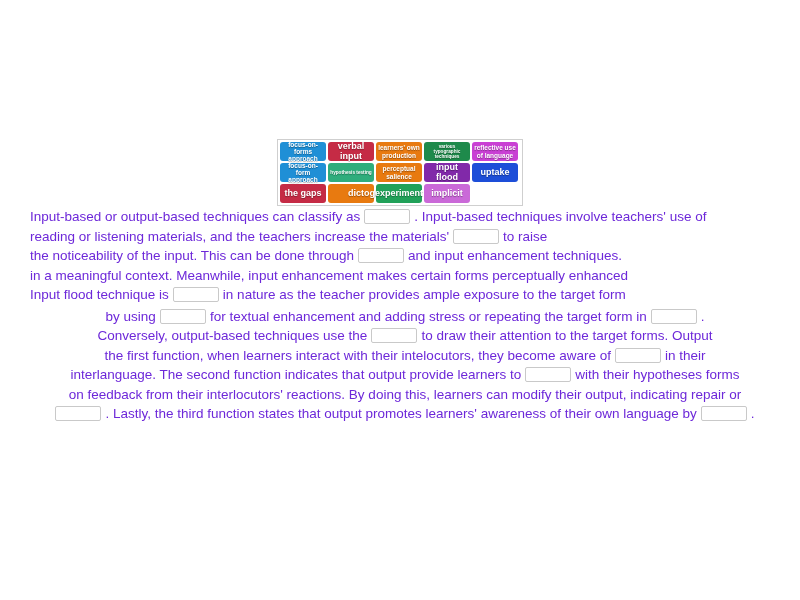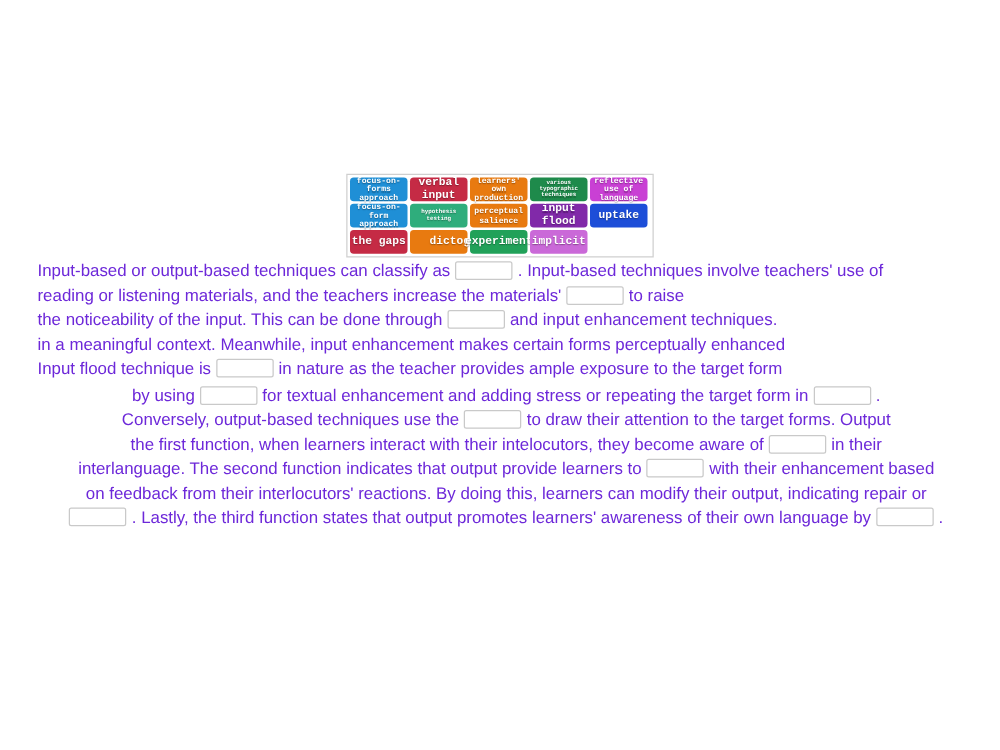--- a/index.html
+++ b/index.html
@@ -10,21 +10,20 @@
   .word-bank {
     position: absolute;
     left: 277px; top: 139px;
     width: 246px;
     background: #ffffff;
     border: 1px solid #cfcfcf;
     padding: 2px;
     display: flex;
     flex-wrap: wrap;
     gap: 2px;
-    font-family: Liberation Mono, monospace;
   }
   .tile {
     width: 46px; height: 19px;
     border-radius: 3px;
     color: #ffffff;
     font-weight: bold;
     display: flex; align-items: center; justify-content: center;
     text-align: center;
     line-height: 1.08;
     text-shadow: 0 1px 1px rgba(0,0,0,0.35);
@@ -84,17 +83,17 @@
       <div class="line"><span class="txt">Input-based or output-based techniques can classify as</span><span class="blank"></span><span class="txt">. Input-based techniques involve teachers' use of</span></div>
       <div class="line"><span class="txt">reading or listening materials, and the teachers increase the materials'</span><span class="blank"></span><span class="txt">to raise</span></div>
       <div class="line"><span class="txt">the noticeability of the input. This can be done through</span><span class="blank"></span><span class="txt">and input enhancement techniques.</span></div>
       <div class="line"><span class="txt">in a meaningful context. Meanwhile, input enhancement makes certain forms perceptually enhanced</span></div>
       <div class="line"><span class="txt">Input flood technique is</span><span class="blank"></span><span class="txt">in nature as the teacher provides ample exposure to the target form</span></div>
     </div>
     <div class="para">
       <div class="line"><span class="txt">by using</span><span class="blank"></span><span class="txt">for textual enhancement and adding stress or repeating the target form in</span><span class="blank"></span><span class="txt">.</span></div>
       <div class="line"><span class="txt">Conversely, output-based techniques use the</span><span class="blank"></span><span class="txt">to draw their attention to the target forms. Output</span></div>
       <div class="line"><span class="txt">the first function, when learners interact with their intelocutors, they become aware of</span><span class="blank"></span><span class="txt">in their</span></div>
-      <div class="line"><span class="txt">interlanguage. The second function indicates that output provide learners to</span><span class="blank"></span><span class="txt">with their enhancement based</span></div>
+      <div class="line"><span class="txt">interlanguage. The second function indicates that output provide learners to</span><span class="blank"></span><span class="txt">with their hypotheses forms</span></div>
       <div class="line"><span class="txt">on feedback from their interlocutors' reactions. By doing this, learners can modify their output, indicating repair or</span></div>
       <div class="line"><span class="blank"></span><span class="txt">. Lastly, the third function states that output promotes learners' awareness of their own language by</span><span class="blank"></span><span class="txt">.</span></div>
     </div>
   </div>
 
 </body></html>

